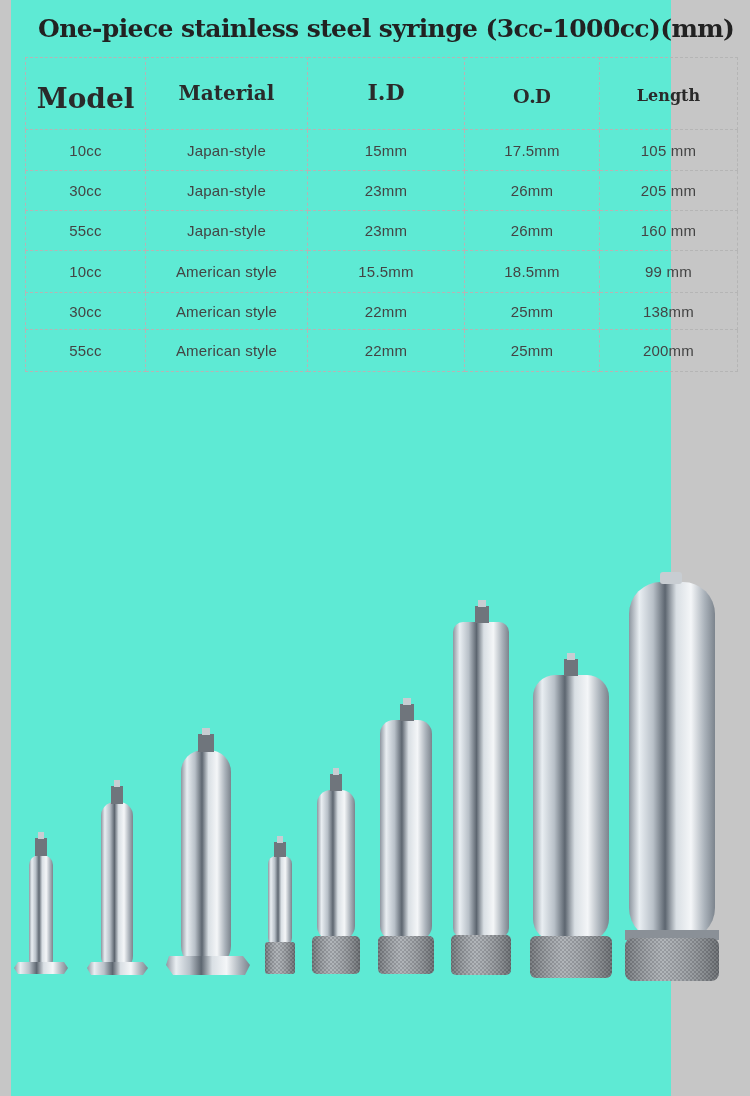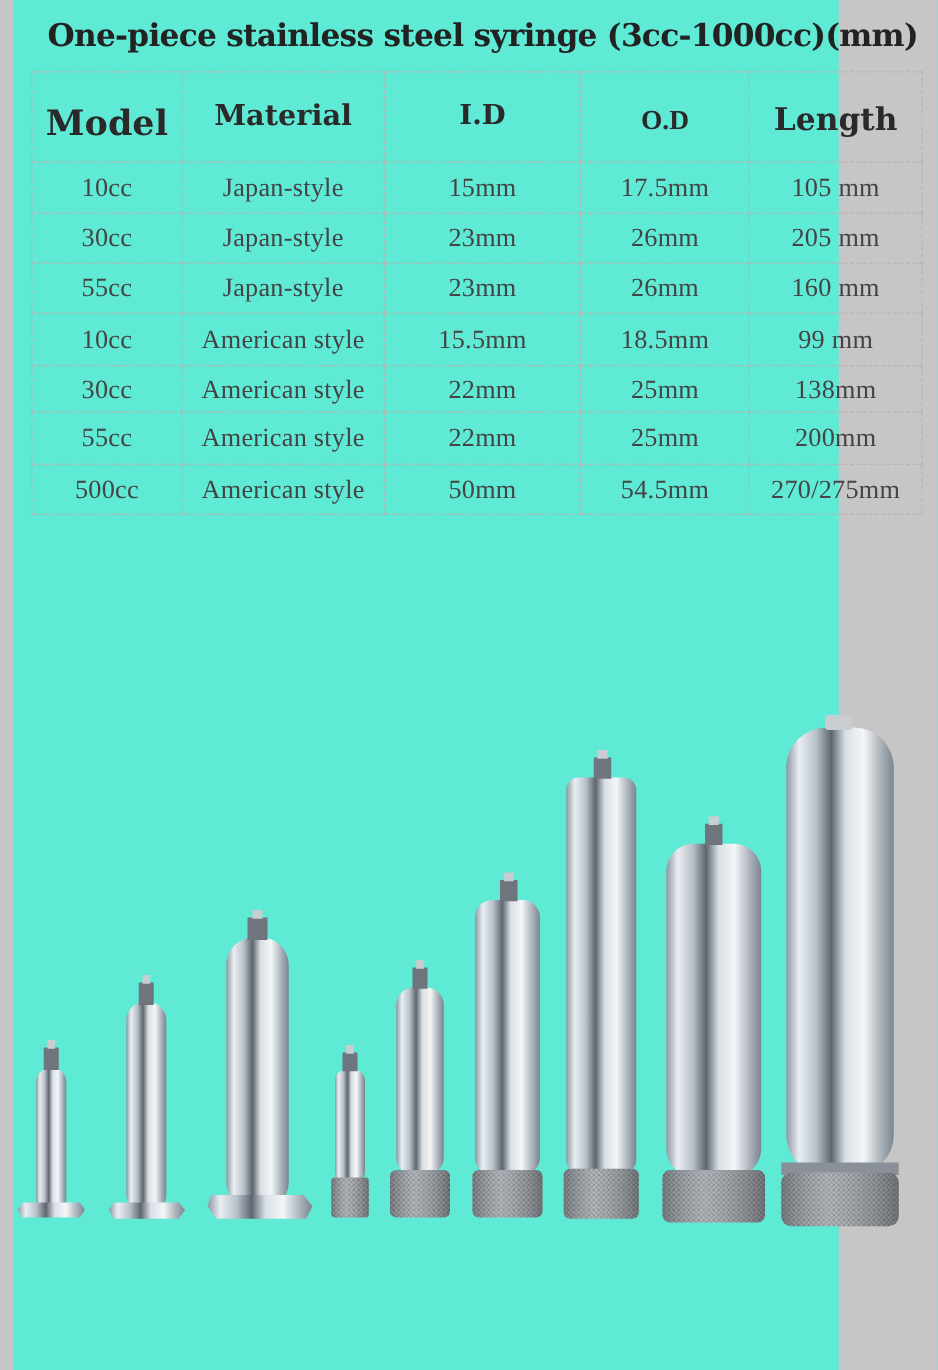--- a/index.html
+++ b/index.html
@@ -23,28 +23,28 @@
     border-collapse: collapse; table-layout: fixed;
   }
   .spec-table th, .spec-table td {
     border: 1.2px dashed #b5b5b5; padding: 0;
     text-align: center; vertical-align: middle; white-space: nowrap;
   }
   .spec-table th {
     height: 61px; font-family: "DejaVu Serif", serif; font-weight: bold; color: #2a2a2a;
   }
   .spec-table td {
-    font-family: Liberation Serif, serif; font-size: 21px; color: #444;
+    font-family: Liberation Sans, sans-serif; font-size: 15px; color: #444;
     letter-spacing: 0.2px;
   }
   th.c-model { font-size: 28px; padding-top: 10px; }
-  th.c-material { font-size: 23px; padding-bottom: 2px; }
+  th.c-material { font-size: 20px; padding-bottom: 2px; }
   th.c-id { font-size: 22px; padding-bottom: 4px; }
   th.c-od { font-size: 22px; padding-top: 4px; font-family: Liberation Serif, serif; }
-  th.c-len { font-size: 25px; padding-top: 4px; }
+  th.c-len { font-size: 16px; padding-top: 4px; }
   .r40 { height: 40px; }
   .r41 { height: 41px; }
   .r42 { height: 42px; }
   .r38 { height: 37px; }
   .photo {
     position: absolute; left: 0; top: 560px; width: 727px; height: 430px;
   }
 </style>
 </head>
 <body>
@@ -104,27 +104,20 @@
         <td>22mm</td>
         <td>25mm</td>
         <td>138mm</td>
       </tr>
       <tr class="r42">
         <td>55cc</td>
         <td>American style</td>
         <td>22mm</td>
         <td>25mm</td>
         <td>200mm</td>
-      </tr>
-      <tr class="r40">
-        <td>500cc</td>
-        <td>American style</td>
-        <td>50mm</td>
-        <td>54.5mm</td>
-        <td>270/275mm</td>
       </tr>
     </tbody>
   </table>
 
   <svg class="photo" viewBox="0 0 727 430" xmlns="http://www.w3.org/2000/svg">
     <defs>
       <linearGradient id="chrome" x1="0" x2="1" y1="0" y2="0">
         <stop offset="0" stop-color="#8e96a0"></stop>
         <stop offset="0.12" stop-color="#e9eef2"></stop>
         <stop offset="0.28" stop-color="#b8c0c8"></stop>

